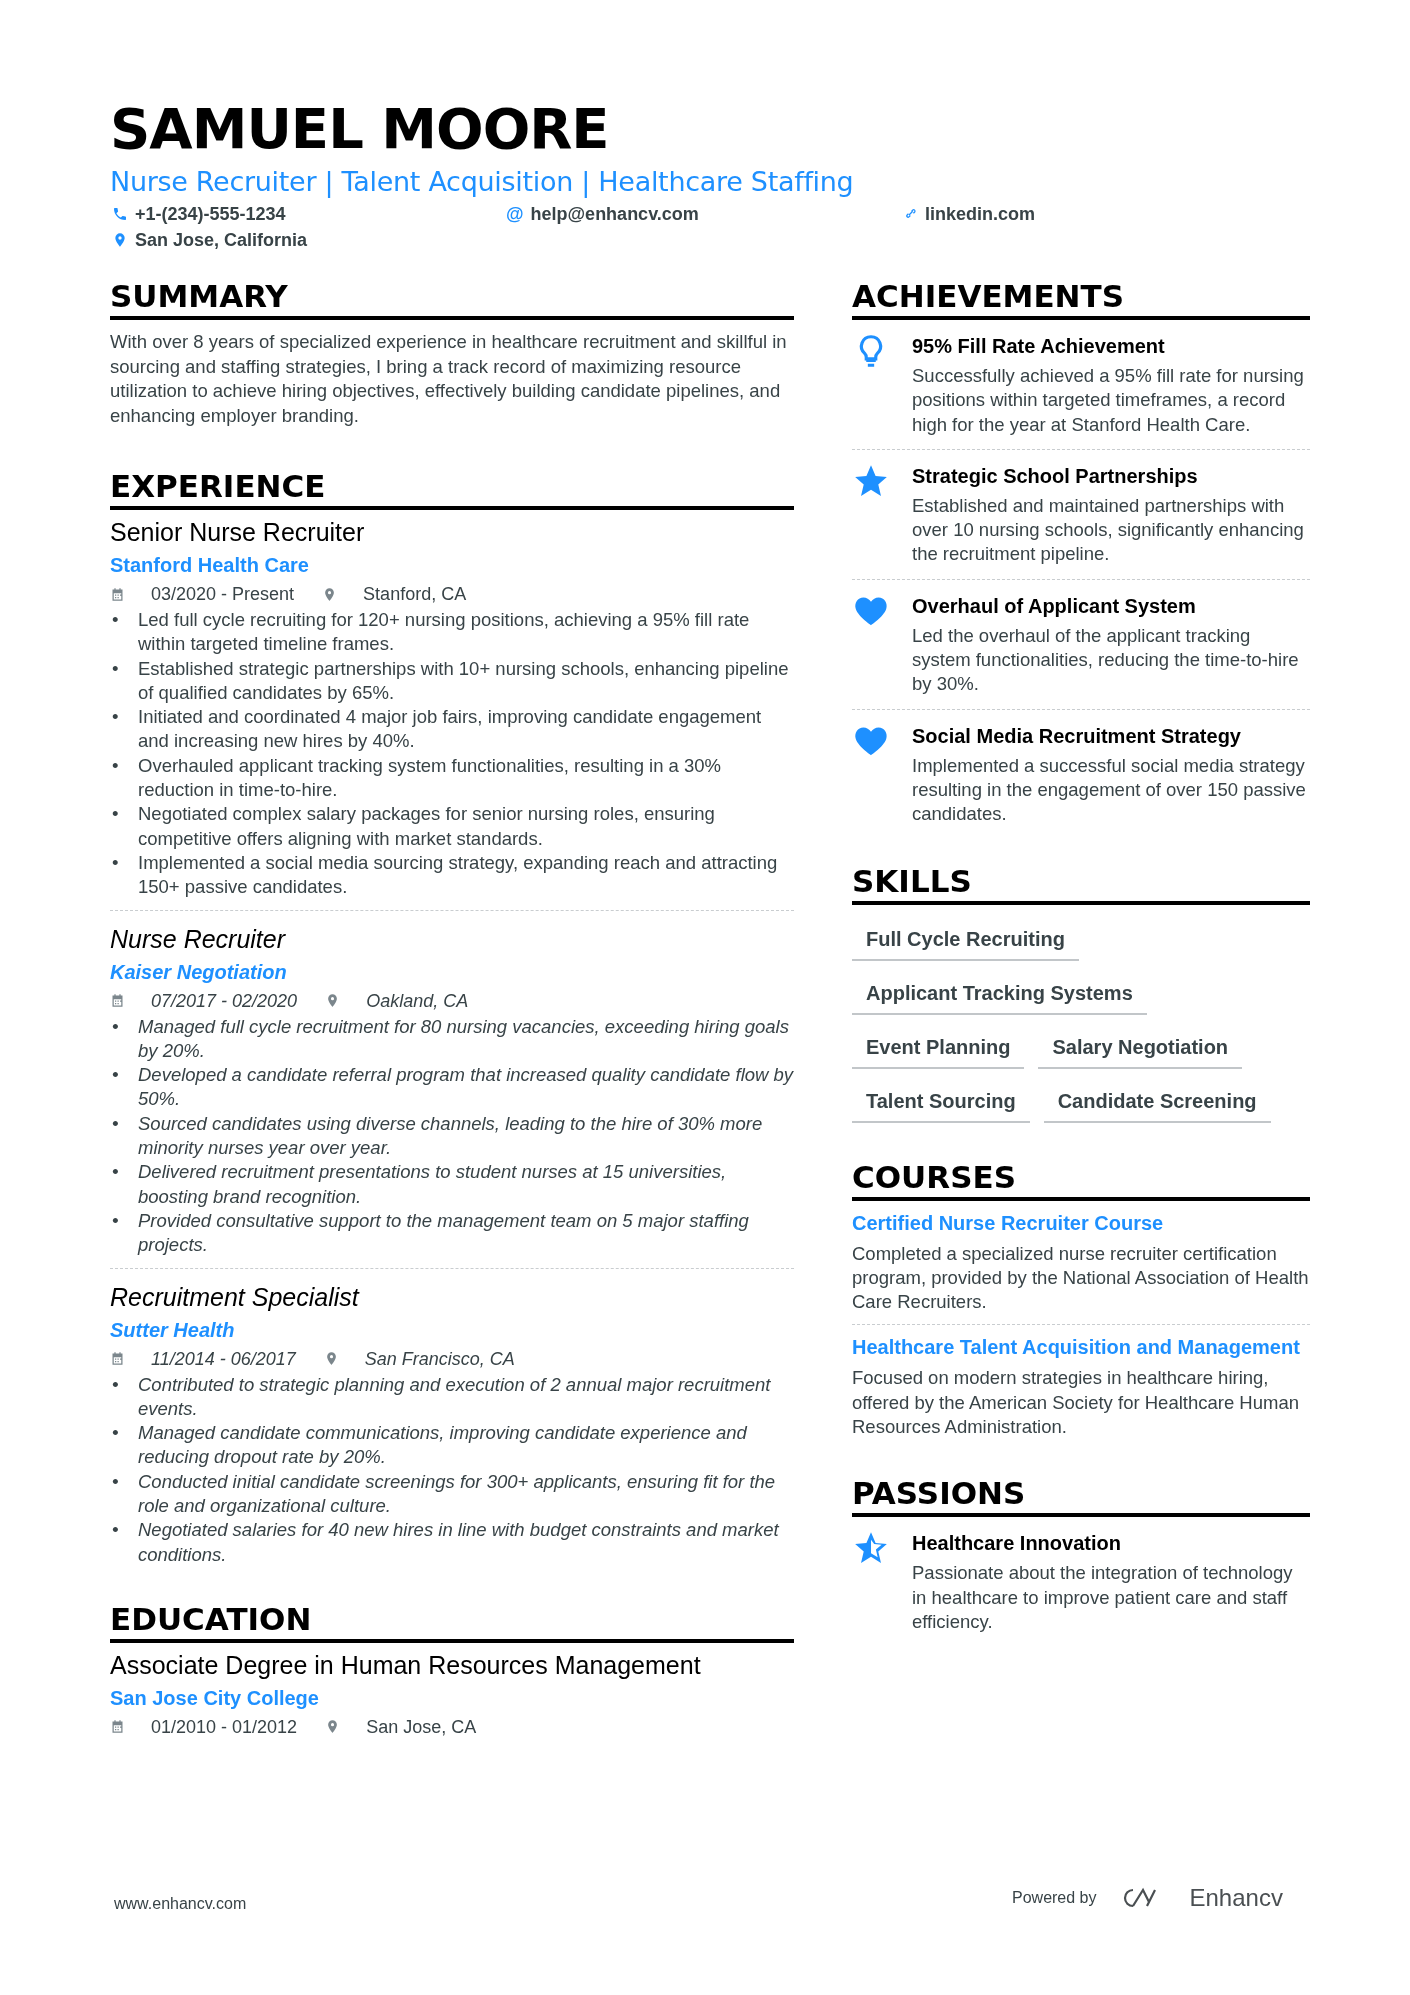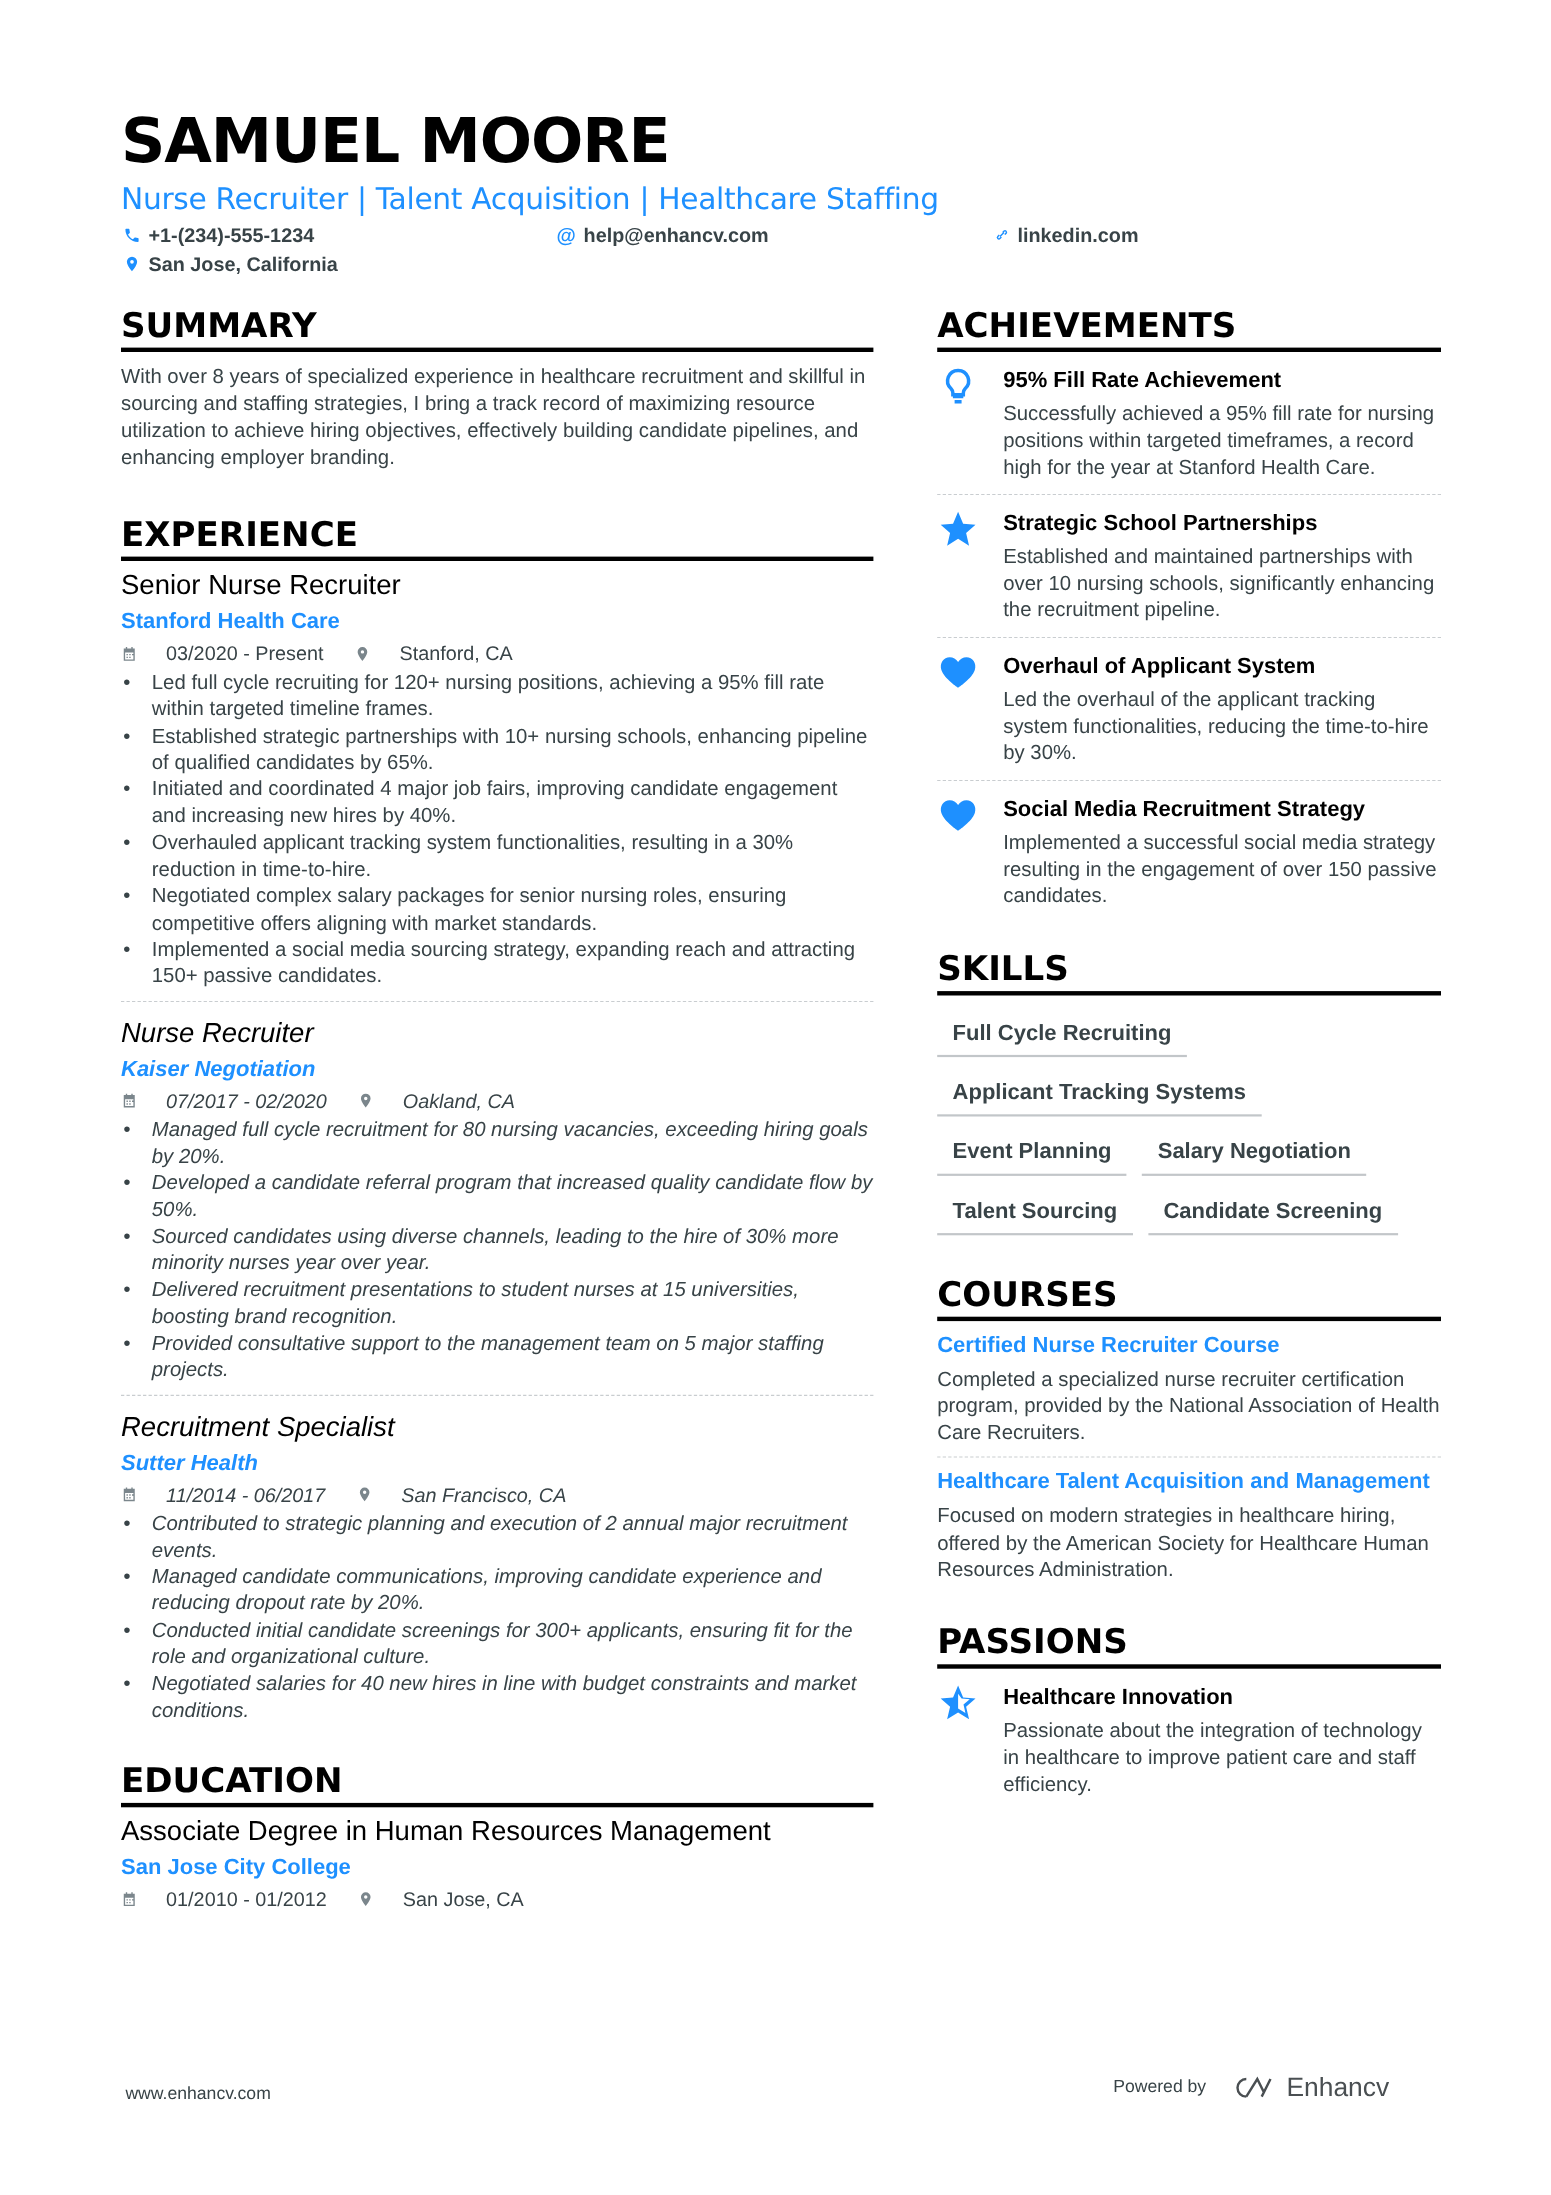--- a/index.html
+++ b/index.html
@@ -33,21 +33,21 @@
   .ach-title { font-size: 20px; font-weight: bold; color: #000; line-height: 28px; }
   .ach-desc { font-size: 18.5px; line-height: 24.3px; color: #384347; margin-top: 4px; }
   .skills { display: flex; flex-wrap: wrap; gap: 0 14px; padding-top: 4px; }
   .skill { font-size: 20px; font-weight: bold; color: #384347; padding: 8px 14px 8px 14px; border-bottom: 2px solid #c2c6c9; margin-bottom: 12px; line-height: 24px; }
   .course { padding: 6px 0 10px; }
   .course + .course { border-top: 1.5px dashed #c9cdd0; padding-top: 10px; }
   .course-title { font-size: 20px; font-weight: bold; color: #1e90ff; line-height: 25px; }
   .course-desc { font-size: 18.5px; line-height: 24.3px; color: #384347; margin-top: 6px; }
   .footer-left { position: absolute; left: 114px; top: 1895px; font-size: 16px; color: #384347; }
   .footer-right { position: absolute; left: 1012px; top: 1884px; display: flex; align-items: center; gap: 22px; font-size: 16px; color: #384347; }
-  .brand { display: flex; align-items: center; gap: 5px; font-size: 24px; color: #4a4f52; }
+  .brand { display: flex; align-items: center; gap: 25px; font-size: 24px; color: #4a4f52; }
 </style>
 </head>
 <body>
 
 <div class="page">
 
   <div class="header">
     <div class="name">SAMUEL MOORE</div>
     <div class="title">Nurse Recruiter | Talent Acquisition | Healthcare Staffing</div>
     <div class="contacts">

